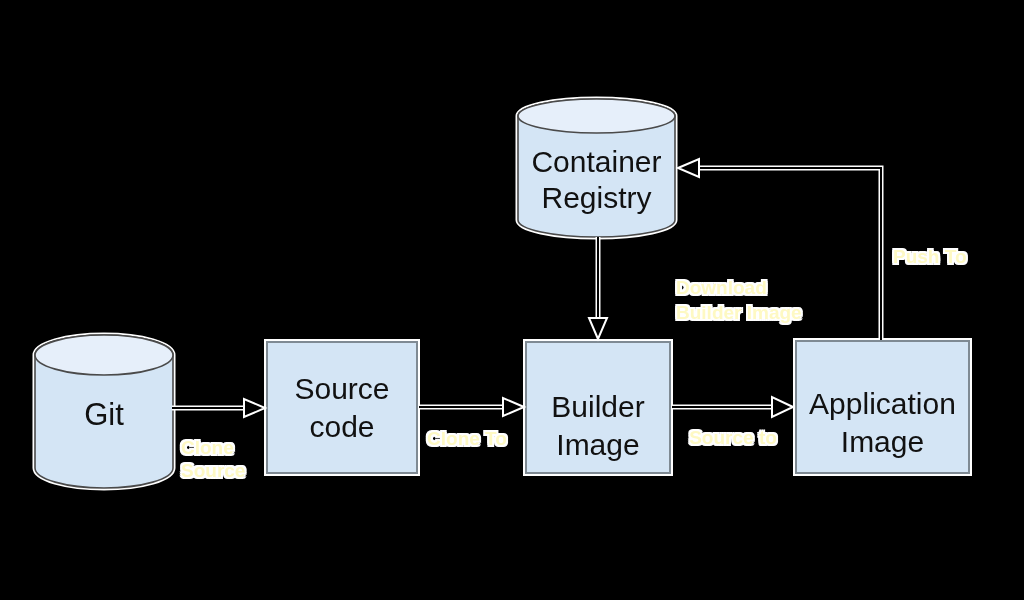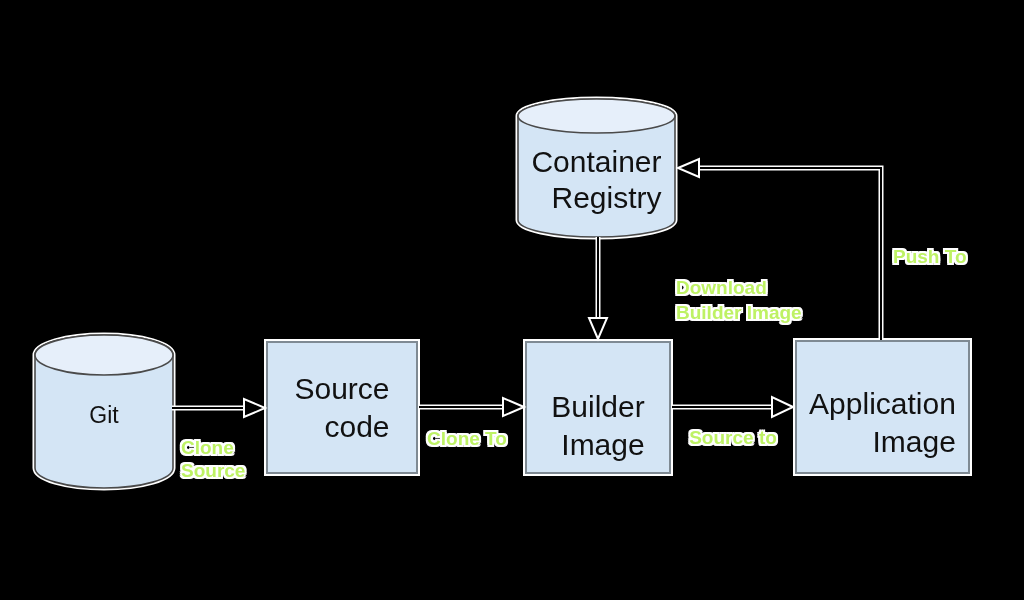--- a/index.html
+++ b/index.html
@@ -29,33 +29,33 @@
     left: 0;
     top: 0;
     pointer-events: none;
   }
   
   .node-label {
     position: absolute;
     display: flex;
     align-items: center;
     justify-content: center;
-    text-align: right;
+    text-align: center;
     color: #111111;
     font-size: 30px;
     line-height: 38px;
     white-space: pre-line;
   }
   .node-label.cyl {
     line-height: 36px;
   }
   
   .edge-label {
     position: absolute;
-    color: #bef264;
+    color: #fef9c3;
     font-weight: bold;
     font-size: 19px;
     line-height: 23px;
     white-space: pre-line;
     text-shadow:
       -2px -2px 0 #ffffff, -2px 0 0 #ffffff, -2px 2px 0 #ffffff,
        0 -2px 0 #ffffff,  0 2px 0 #ffffff,
        2px -2px 0 #ffffff,  2px 0 0 #ffffff,  2px 2px 0 #ffffff;
   }
   .ta-center { text-align: center; }
@@ -107,21 +107,21 @@
       <polygon points="793,407 772,397 772,417" fill="#000000" stroke="#ffffff" stroke-width="2"></polygon>
     </g>
 
     <g>
       <path d="M 881 340 V 168 H 700" fill="none" stroke="#ffffff" stroke-width="5"></path>
       <path d="M 881 340 V 168 H 700" fill="none" stroke="#000000" stroke-width="2"></path>
       <polygon points="678,168 699,159 699,177" fill="#000000" stroke="#ffffff" stroke-width="2"></polygon>
     </g>
   </svg>
 
-  <div class="node-label cyl" style="left:35px; top:355px; width:138px; height:120px; font-size:23px;">Git</div>
+  <div class="node-label cyl" style="left:35px; top:355px; width:138px; height:120px; font-size:31px;">Git</div>
   <div class="node-label cyl" style="left:518px; top:130px; width:157px; height:100px;">Container
 Registry</div>
   <div class="node-label" style="left:266px; top:341px; width:152px; height:133px;">Source
 code</div>
   <div class="node-label" style="left:525px; top:341px; width:146px; height:169px;">Builder
 Image</div>
   <div class="node-label" style="left:795px; top:340px; width:175px; height:134px;margin-top:16px;">Application
 Image</div>
 
   <div class="edge-label" style="left:181px; top:436px;">Clone

